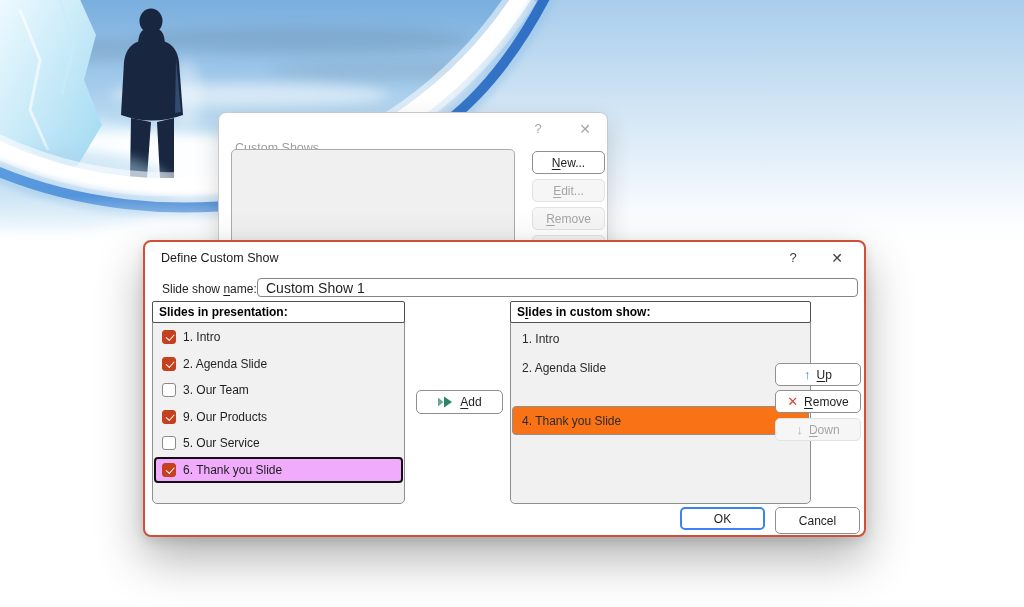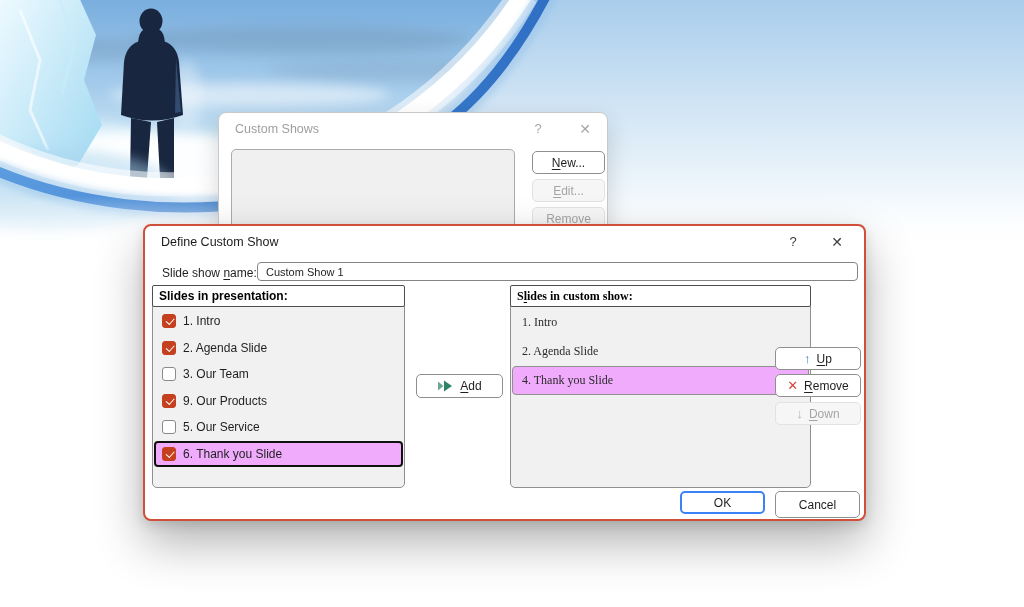--- a/index.html
+++ b/index.html
@@ -4,25 +4,25 @@
 <style>
   html,body{margin:0;padding:0;background:#fff;}
   .stage{position:relative;width:1024px;height:607px;overflow:hidden;background:#fff;
          font-family:"Liberation Sans",sans-serif;font-size:12px;color:#1f1f1f;}
   .bg{position:absolute;left:0;top:0;z-index:0;}
 
   
   .dlg{position:absolute;background:#fff;border-radius:8px;box-sizing:border-box;}
   .dlg-behind{left:218px;top:112px;width:390px;height:152px;z-index:5;
               border:1px solid #c9c9c9;box-shadow:0 10px 24px rgba(0,0,0,.16);}
-  .dlg-front{left:143px;top:224px;width:723px;height:297px;z-index:10;
+  .dlg-front{left:143px;top:240px;width:723px;height:297px;z-index:10;
              border:2px solid var(--c-dialog_border,#cf4f39);
              box-shadow:0 22px 48px rgba(0,0,0,.30),0 4px 12px rgba(0,0,0,.12);}
   .dlg-title{position:absolute;left:16px;top:9px;font-size:12.5px;color:#1b1b1b;}
-  .dlg-title.inactive{color:#9e9e9e;}
+  .dlg-title.inactive{color:#9e9e9e;margin-top:19px;}
   .tb-btn{position:absolute;top:6px;width:22px;height:20px;text-align:center;line-height:20px;
           font-size:13px;color:#3d3d3d;cursor:default;}
   .tb-btn.inactive{color:#a6a6a6;}
 
   
   .btn{position:absolute;box-sizing:border-box;background:#fff;border:1px solid #8f8f8f;
        border-radius:5px;font-family:inherit;font-size:12px;color:#1f1f1f;
        display:flex;align-items:center;justify-content:center;padding:0;}
   .btn.disabled{background:#f6f6f6;border-color:#e2e2e2;color:#a5a5a5;}
   .btn .ic{margin-right:6px;line-height:1;}
@@ -30,37 +30,37 @@
 
   
   .cs-list{position:absolute;left:12px;top:36px;width:284px;height:112px;background:#f0f0f0;
            border:1px solid #ababab;border-radius:5px;box-sizing:border-box;}
   .cs-col .btn{left:313px;width:73px;height:23px;}
   .btn-new{top:38px;} .btn-edit{top:66px;} .btn-remove2{top:94px;}
   .btn-sliver{position:absolute;left:313px;top:122px;width:73px;height:22px;background:#f6f6f6;
               border:1px solid #e2e2e2;border-radius:5px;box-sizing:border-box;}
   .lbl{position:absolute;font-size:12px;color:#1f1f1f;}
   .name-input{position:absolute;left:112px;top:36px;width:601px;height:19px;box-sizing:border-box;
-              border:1px solid #848484;border-radius:4px;font-family:inherit;font-size:11px;
+              border:1px solid #848484;border-radius:4px;font-family:inherit;font-size:14px;
               color:#1f1f1f;padding:0 0 0 8px;outline:none;background:#fff;}
 
   .listbox{position:absolute;top:59px;height:203px;background:#f1f1f1;border:1px solid #8f8f8f;
            border-radius:5px;box-sizing:border-box;}
   .listbox.left{left:7px;width:253px;padding-left:24px;}
-  .listbox.right{left:365px;width:301px;font-family:Liberation Serif, serif;}
+  .listbox.right{left:365px;width:301px;}
   .list-header{position:absolute;left:-1px;top:-1px;right:-1px;height:22px;background:#fff;
                border:1px solid #4f4f4f;border-radius:2px;box-sizing:border-box;
                font-weight:bold;line-height:20px;padding-left:6px;color:#000;}
   .rows{position:absolute;left:1px;right:1px;top:22px;text-align:right;}
   .prow{position:relative;height:26.5px;display:flex;align-items:center;padding-left:6px;
         box-sizing:border-box;border:2px solid transparent;border-radius:4px;}
   .prow.focused{background:#f0abfc;border-color:#111;}
   .crow{position:relative;height:29px;display:flex;align-items:center;padding-left:9px;
         box-sizing:border-box;border:1px solid transparent;border-radius:4px;color:#2b2b2b;}
-  .crow.selected{background:#f0abfc;border-color:#909090;}
+  .crow.selected{background:#f97316;border-color:#909090;margin-top:24px;}
   .checkbox{width:14px;height:14px;border:1px solid #8a8a8a;border-radius:3px;background:#fff;
             display:inline-block;box-sizing:border-box;position:relative;margin-right:7px;flex:0 0 auto;}
   .checkbox.checked{background:var(--c-checkbox_checked,#c5401e);border-color:var(--c-checkbox_checked,#c5401e);}
   .checkbox.checked::after{content:"";position:absolute;left:2.5px;top:3px;width:7px;height:3.5px;
             border-left:1.8px solid #fff;border-bottom:1.8px solid #fff;transform:rotate(-48deg);}
 
   .btn-add{left:271px;top:148px;width:87px;height:24px;}
   .side .btn{left:630px;width:86px;height:23px;}
   .btn-up{top:121px;} .btn-rem{top:148px;} .btn-down{top:176px;}
   .up-arrow{color:var(--c-up_arrow,#3f7dd6);font-size:13px;}

